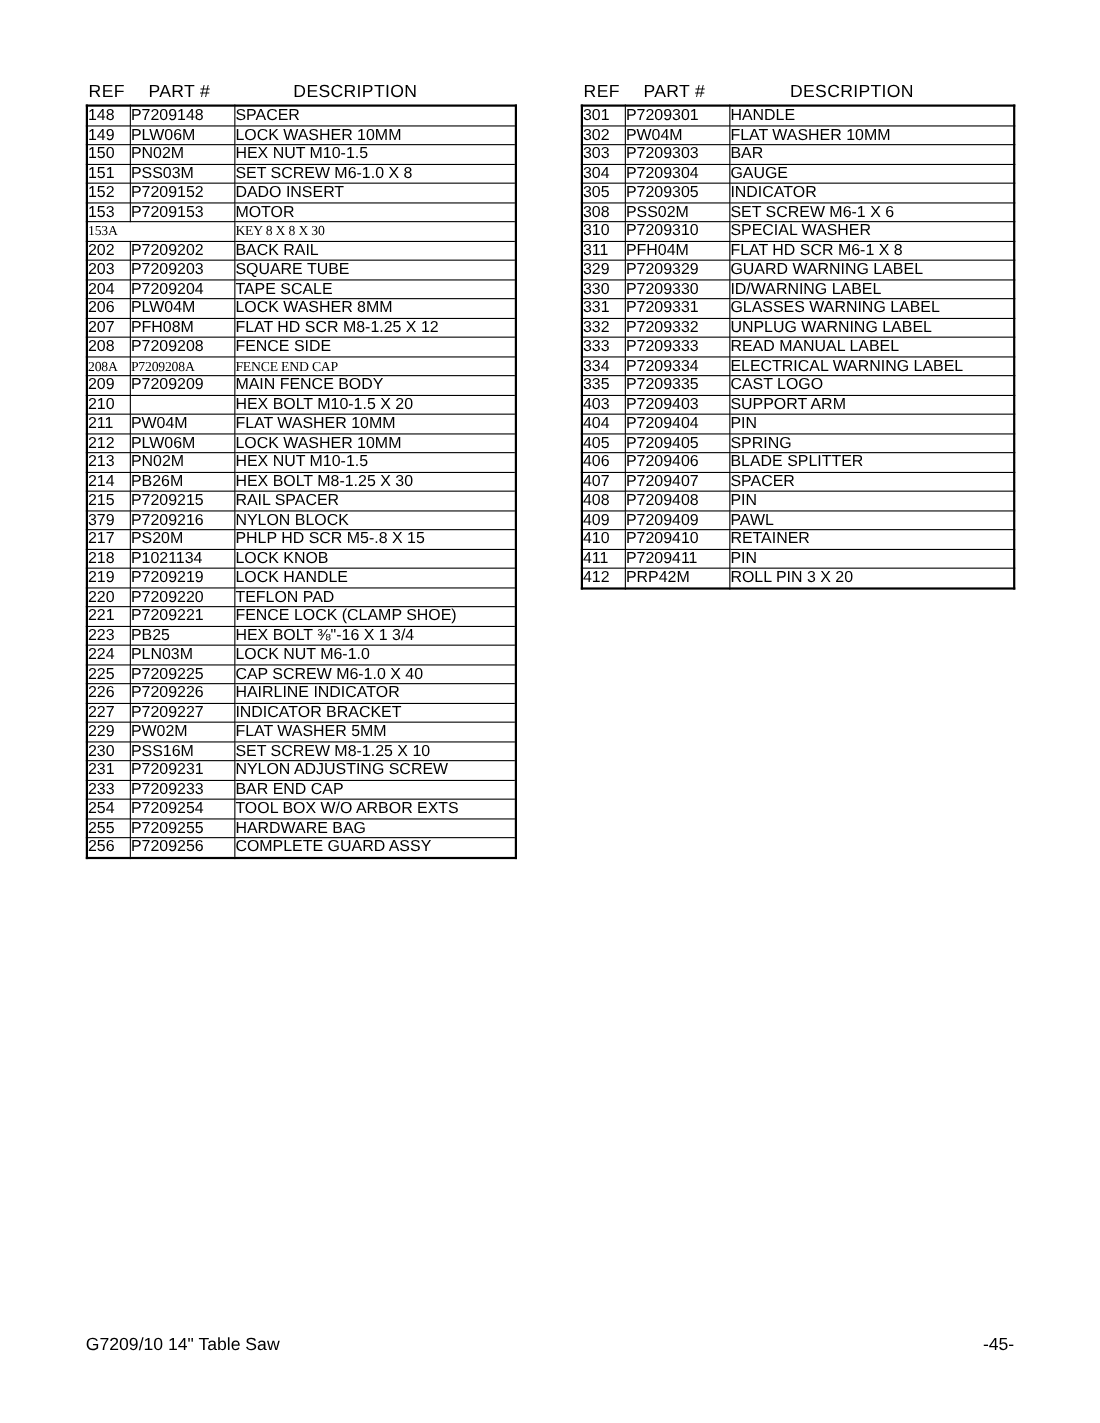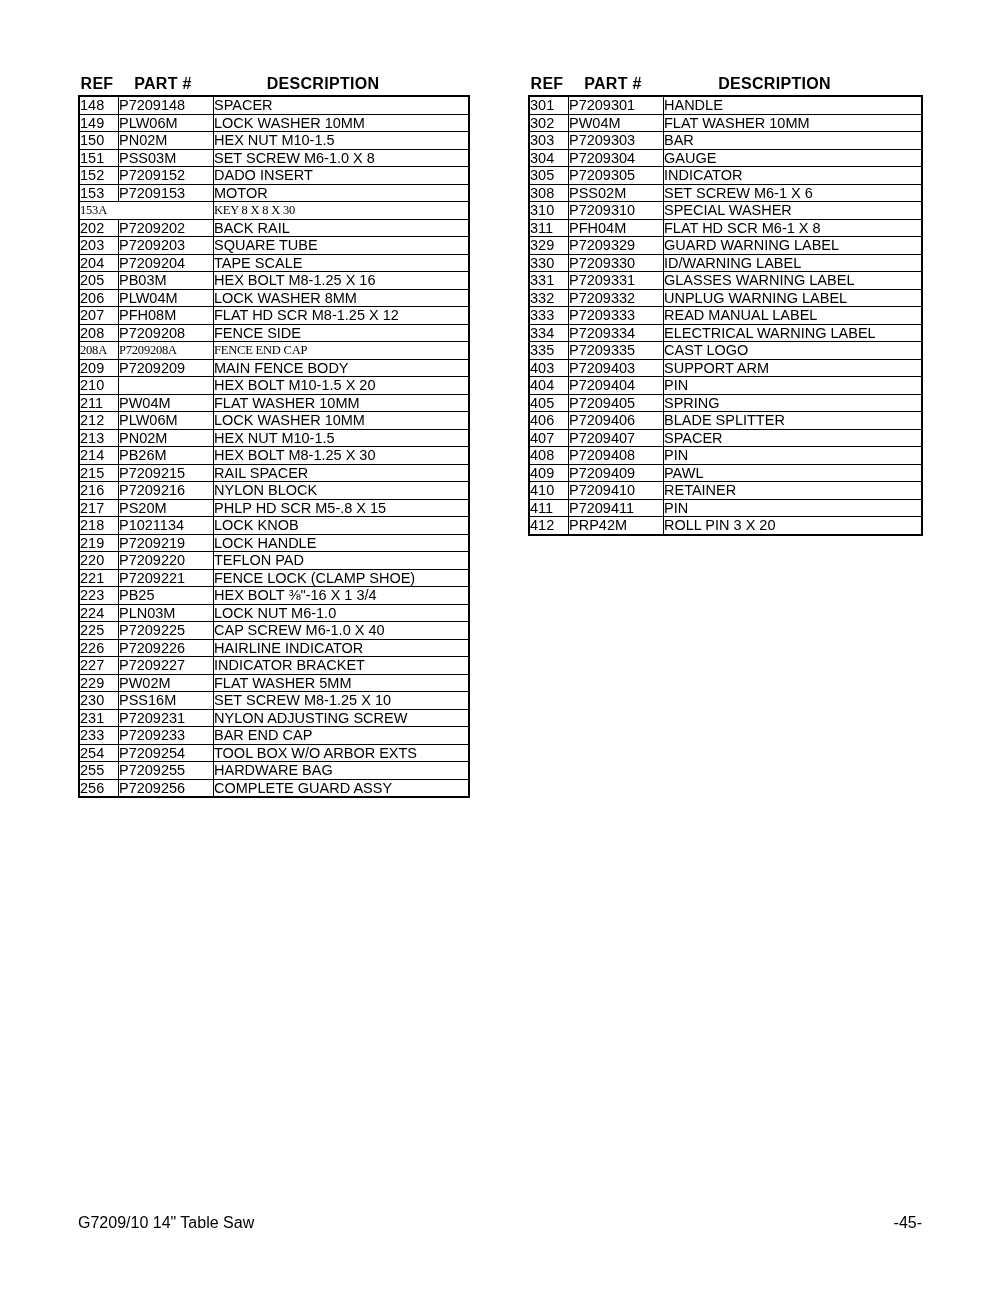--- a/index.html
+++ b/index.html
@@ -18,21 +18,21 @@
   .parts-section {
     position: absolute;
     top: 70px;
   }
   .parts-section.left  { left: 78px;  width: 392px; }
   .parts-section.right { left: 528px; width: 395px; }
 
   .col-headers {
     display: grid;
     grid-template-columns: 38px 94px 1fr;
-    font-weight: bold;
+    font-weight: normal;
     font-size: 16px;
     letter-spacing: 0.3px;
     height: 25px;
     align-items: end;
     padding-bottom: 2px;
     box-sizing: border-box;
   }
   .col-headers span { text-align: center; }
   .col-headers .h-desc { padding-right: 34px; }
 
@@ -121,25 +121,20 @@
           <td class="ref">203</td>
           <td class="part">P7209203</td>
           <td class="desc">SQUARE TUBE</td>
         </tr>
         <tr>
           <td class="ref">204</td>
           <td class="part">P7209204</td>
           <td class="desc">TAPE SCALE</td>
         </tr>
         <tr>
-          <td class="ref">205</td>
-          <td class="part">PB03M</td>
-          <td class="desc">HEX BOLT M8-1.25 X 16</td>
-        </tr>
-        <tr>
           <td class="ref">206</td>
           <td class="part">PLW04M</td>
           <td class="desc">LOCK WASHER 8MM</td>
         </tr>
         <tr>
           <td class="ref">207</td>
           <td class="part">PFH08M</td>
           <td class="desc">FLAT HD SCR M8-1.25 X 12</td>
         </tr>
         <tr>
@@ -181,21 +176,21 @@
           <td class="ref">214</td>
           <td class="part">PB26M</td>
           <td class="desc">HEX BOLT M8-1.25 X 30</td>
         </tr>
         <tr>
           <td class="ref">215</td>
           <td class="part">P7209215</td>
           <td class="desc">RAIL SPACER</td>
         </tr>
         <tr>
-          <td class="ref">216</td>
+          <td class="ref">379</td>
           <td class="part">P7209216</td>
           <td class="desc">NYLON BLOCK</td>
         </tr>
         <tr>
           <td class="ref">217</td>
           <td class="part">PS20M</td>
           <td class="desc">PHLP HD SCR M5-.8 X 15</td>
         </tr>
         <tr>
           <td class="ref">218</td>

